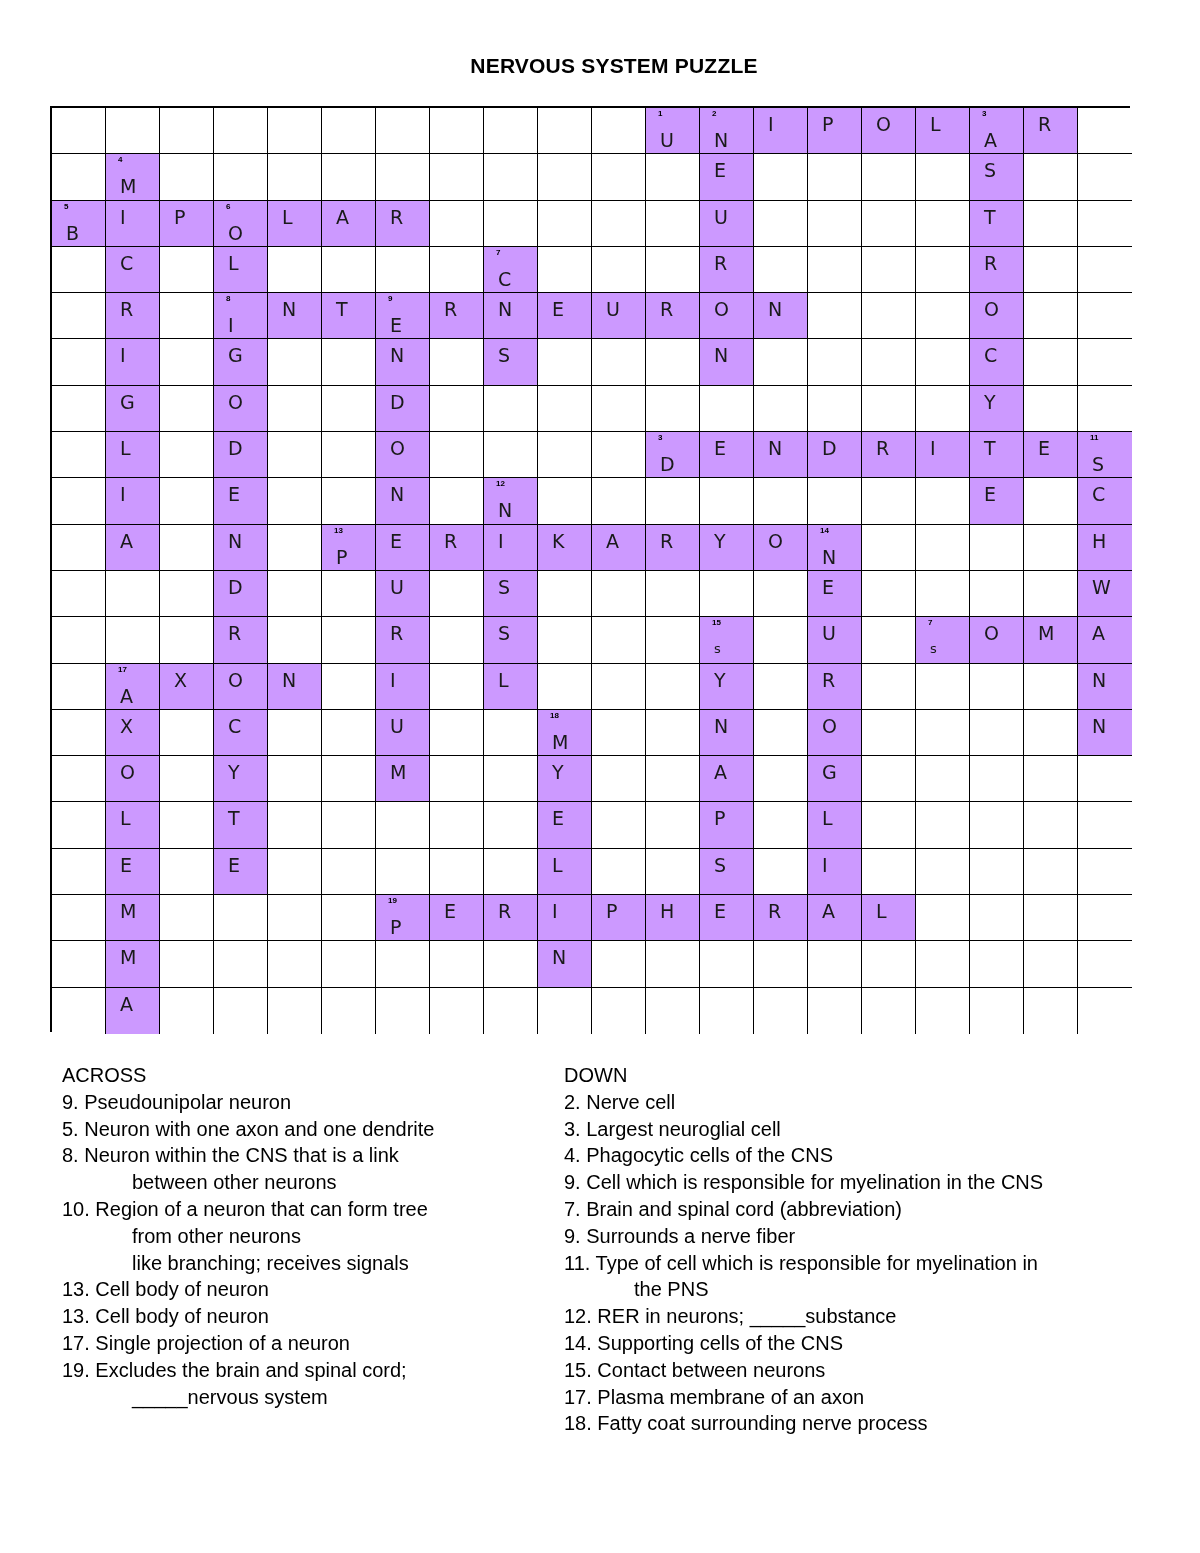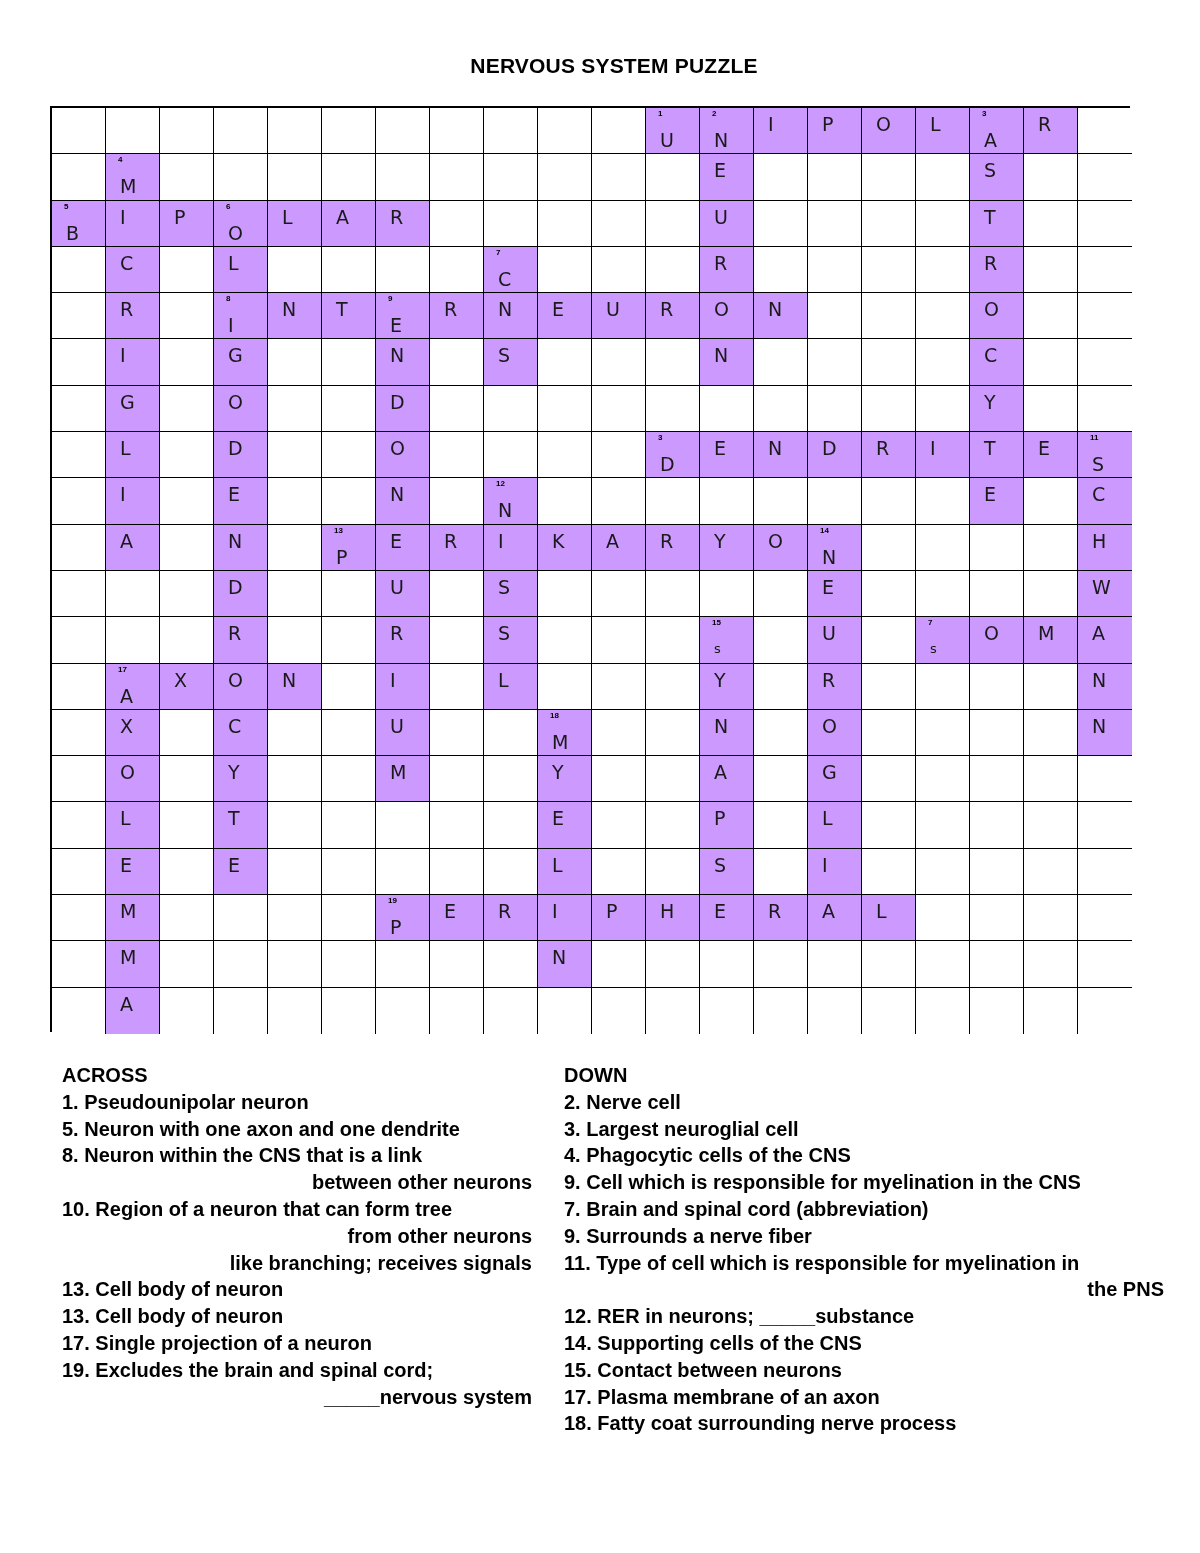--- a/index.html
+++ b/index.html
@@ -9,26 +9,26 @@
           grid-template-columns: repeat(20, 54px); grid-template-rows: repeat(20, 46.3px);
           border: 2px solid #000; box-sizing: border-box; }
   .cell { border-right: 1.5px solid #000; border-bottom: 1.5px solid #000; position: relative; background: #ffffff; box-sizing: border-box; }
   .cell.c19 { border-right: none; }
   .cell.r19 { border-bottom: none; }
   .cell.filled { background: #cc99ff; }
   .cell .num { position: absolute; top: 2px; left: 12px; font-size: 8px; font-weight: bold; line-height: 8px; }
   .cell .letter { position: absolute; top: 6px; left: 14px; font-size: 19px; line-height: 20px; font-family: "DejaVu Sans", sans-serif; font-weight: normal; color: #1a1a1a; }
   .cell.has-num .letter { top: 22px; }
   .cell .letter.small { font-size: 13px; top: 22px; }
-  .clues { position: absolute; top: 1062px; font-size: 20px; line-height: 26.8px; font-weight: bold; }
+  .clues { position: absolute; top: 1062px; font-size: 20px; line-height: 26.8px; }
   .clues.across { left: 62px; width: 470px; }
   .clues.down { left: 564px; width: 600px; }
   .clue-head { display: block; }
   .clue { display: block; }
-  .clue .cont { display: block; padding-left: 70px; text-align: right; }
+  .clue .cont { display: block; padding-left: 70px; }
   .clues.down .clue .cont { padding-left: 70px; }
 </style>
 </head>
 <body>
 
 <div class="title">NERVOUS SYSTEM PUZZLE</div>
 
 <div class="grid" id="grid">
     <div class="cell c0 r0"></div>
     <div class="cell c1 r0"></div>
@@ -724,21 +724,21 @@
     <div class="cell c14 r19"></div>
     <div class="cell c15 r19"></div>
     <div class="cell c16 r19"></div>
     <div class="cell c17 r19"></div>
     <div class="cell c18 r19"></div>
     <div class="cell c19 r19"></div>
   </div>
 
 <div class="clues across" id="across">
   <span class="clue-head">ACROSS</span>
-<span class="clue"><span>1. Pseudounipolar neuron</span></span>
+<span class="clue"><span>9. Pseudounipolar neuron</span></span>
     <span class="clue"><span>5. Neuron with one axon and one dendrite</span></span>
     <span class="clue"><span>8. Neuron within the CNS that is a link</span><span class="cont">between other neurons</span></span>
     <span class="clue"><span>10. Region of a neuron that can form tree</span><span class="cont">from other neurons</span><span class="cont">like branching; receives signals</span></span>
     <span class="clue"><span>13. Cell body of neuron</span></span>
     <span class="clue"><span>13. Cell body of neuron</span></span>
     <span class="clue"><span>17. Single projection of a neuron</span></span>
     <span class="clue"><span>19. Excludes the brain and spinal cord;</span><span class="cont">_____nervous system</span></span>
   </div>
 
 <div class="clues down" id="down">

